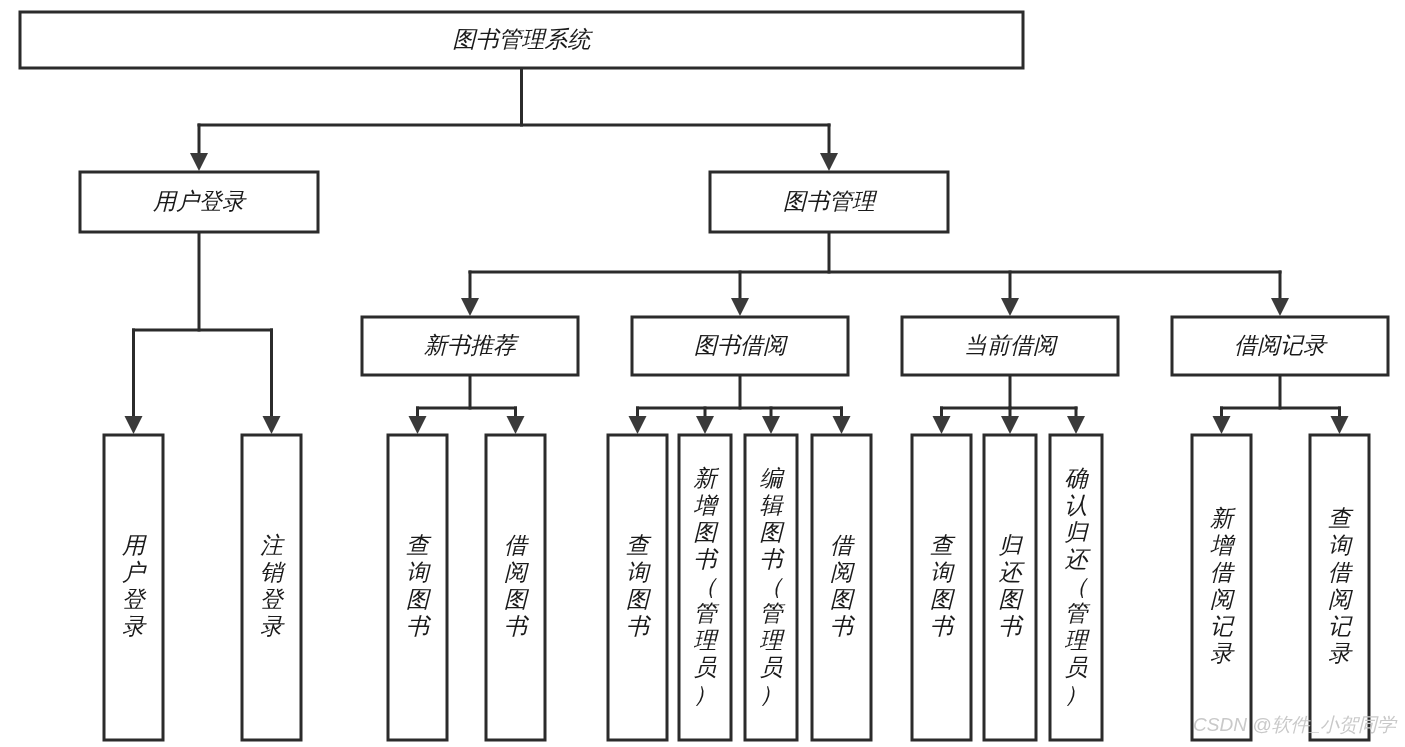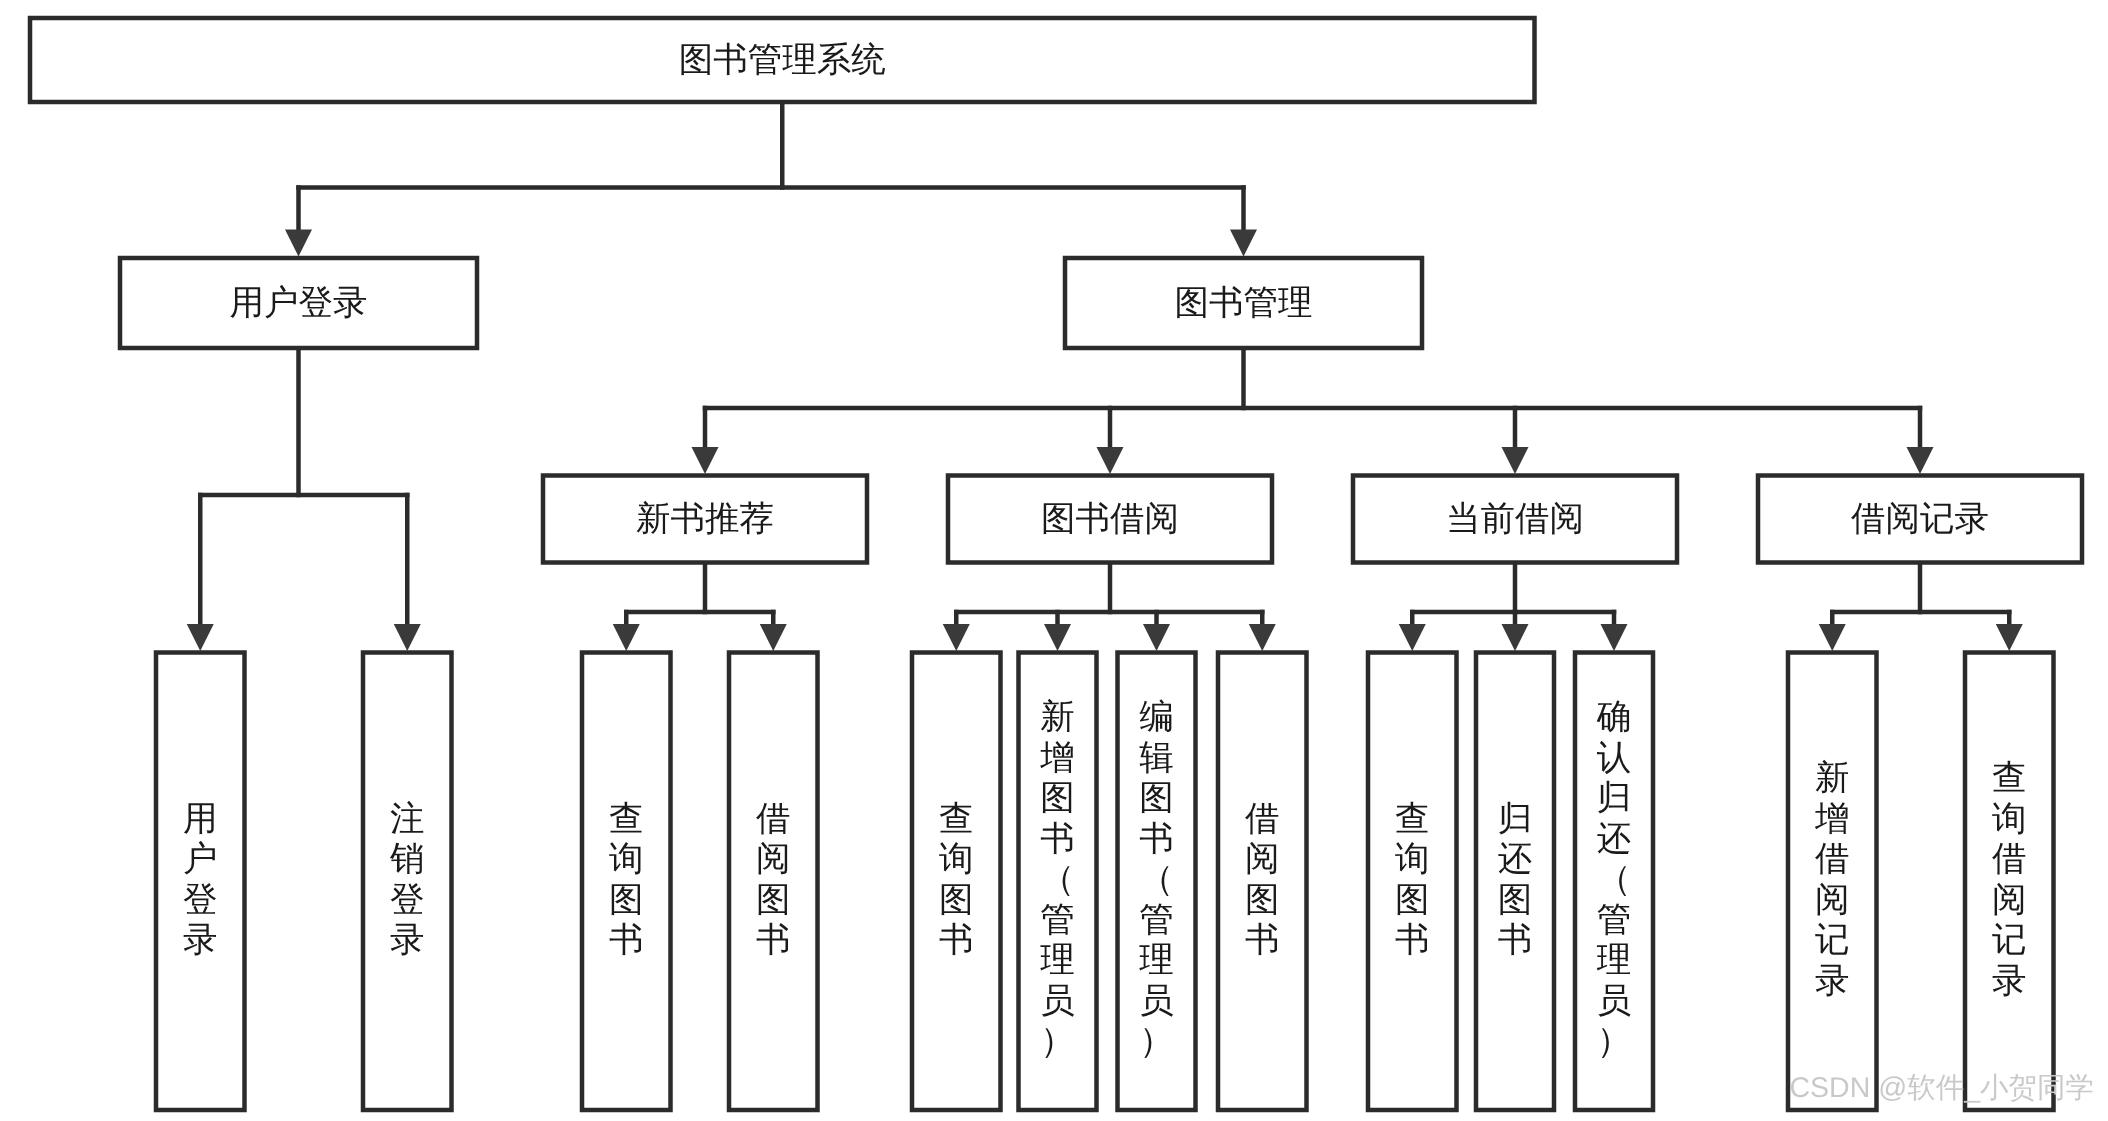--- a/index.html
+++ b/index.html
@@ -11,20 +11,21 @@
     width: 1405px;
     height: 747px;
     font-family: "Liberation Sans", "DejaVu Sans", sans-serif;
     overflow: hidden;
     position: relative;
   }
   #diagram-root {
     position: relative;
     width: 1405px;
     height: 747px;
+    font-style: italic;
   }
   svg.diagram-svg {
     position: absolute;
     top: 0;
     left: 0;
     width: 1405px;
     height: 747px;
     display: block;
   }
   .node-box {

